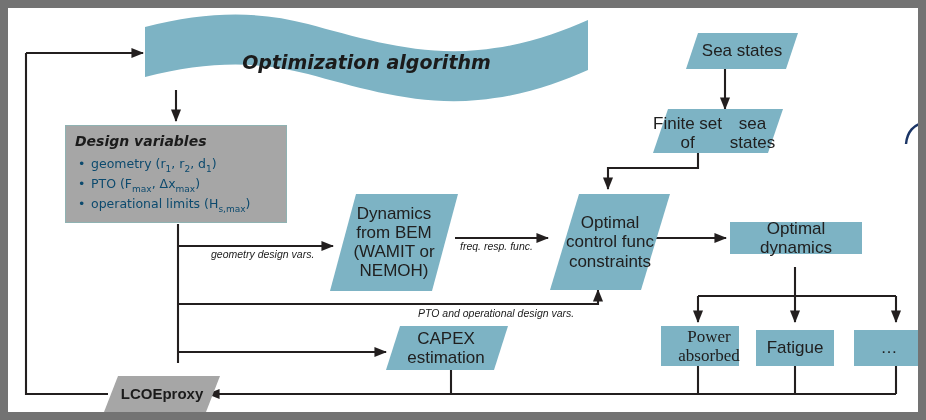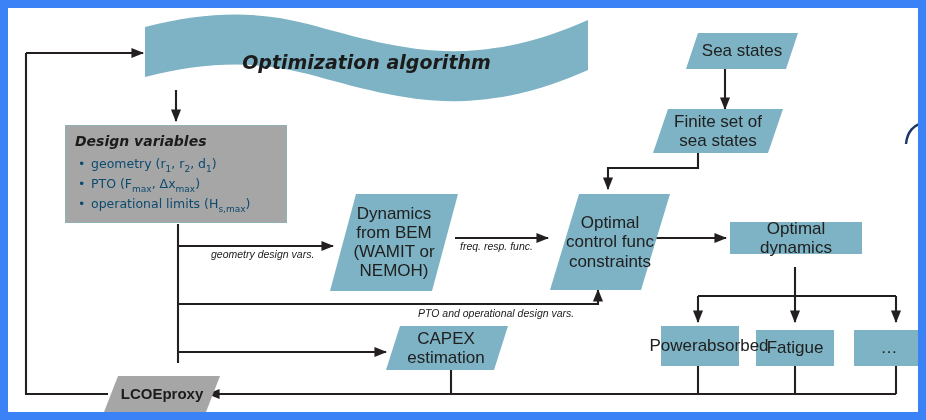--- a/index.html
+++ b/index.html
@@ -5,21 +5,21 @@
   html, body {
     margin: 0;
     padding: 0;
     background: #ffffff;
   }
   #canvas {
     position: relative;
     width: 926px;
     height: 420px;
     background: #ffffff;
-    border: 8px solid #3b82f6;
+    border: 8px solid #737373;
     box-sizing: border-box;
     overflow: hidden;
     font-family: "Liberation Sans", sans-serif;
   }
   #svg-layer {
     position: absolute;
     left: 0;
     top: 0;
     width: 926px;
     height: 420px;
@@ -192,36 +192,36 @@
     <span>Dynamics</span>
     <span>from BEM</span>
     <span>(WAMIT or</span>
     <span>NEMOH)</span>
   </div>
 
   <div class="node-label" style="left:678px; top:26px; width:112px; height:34px;">
     <span>Sea states</span>
   </div>
 
-  <div class="node-label" style="left:645px; top:102px; width:130px; height:42px; flex-direction:column;">
+  <div class="node-label" style="left:645px; top:102px; width:130px; height:42px; align-items:flex-end;">
     <span>Finite set of</span>
     <span>sea states</span>
   </div>
 
   <div class="node-label" style="left:544px; top:190px; width:116px; height:88px; flex-direction:column;">
     <span>Optimal</span>
     <span>control func</span>
     <span>constraints</span>
   </div>
 
   <div class="node-label" style="left:722px; top:214px; width:132px; height:32px;">
     <span>Optimal dynamics</span>
   </div>
 
-  <div class="node-label" style="left:653px; top:318px; width:96px; height:40px; flex-direction:row;">
+  <div class="node-label" style="left:653px; top:318px; width:96px; height:40px; flex-direction:column;font-family:Liberation Serif, serif;">
     <span>Power</span>
     <span>absorbed</span>
   </div>
 
   <div class="node-label" style="left:748px; top:322px; width:78px; height:36px;">
     <span>Fatigue</span>
   </div>
 
   <div class="node-label" style="left:846px; top:322px; width:70px; height:36px;">
     <span>…</span>

